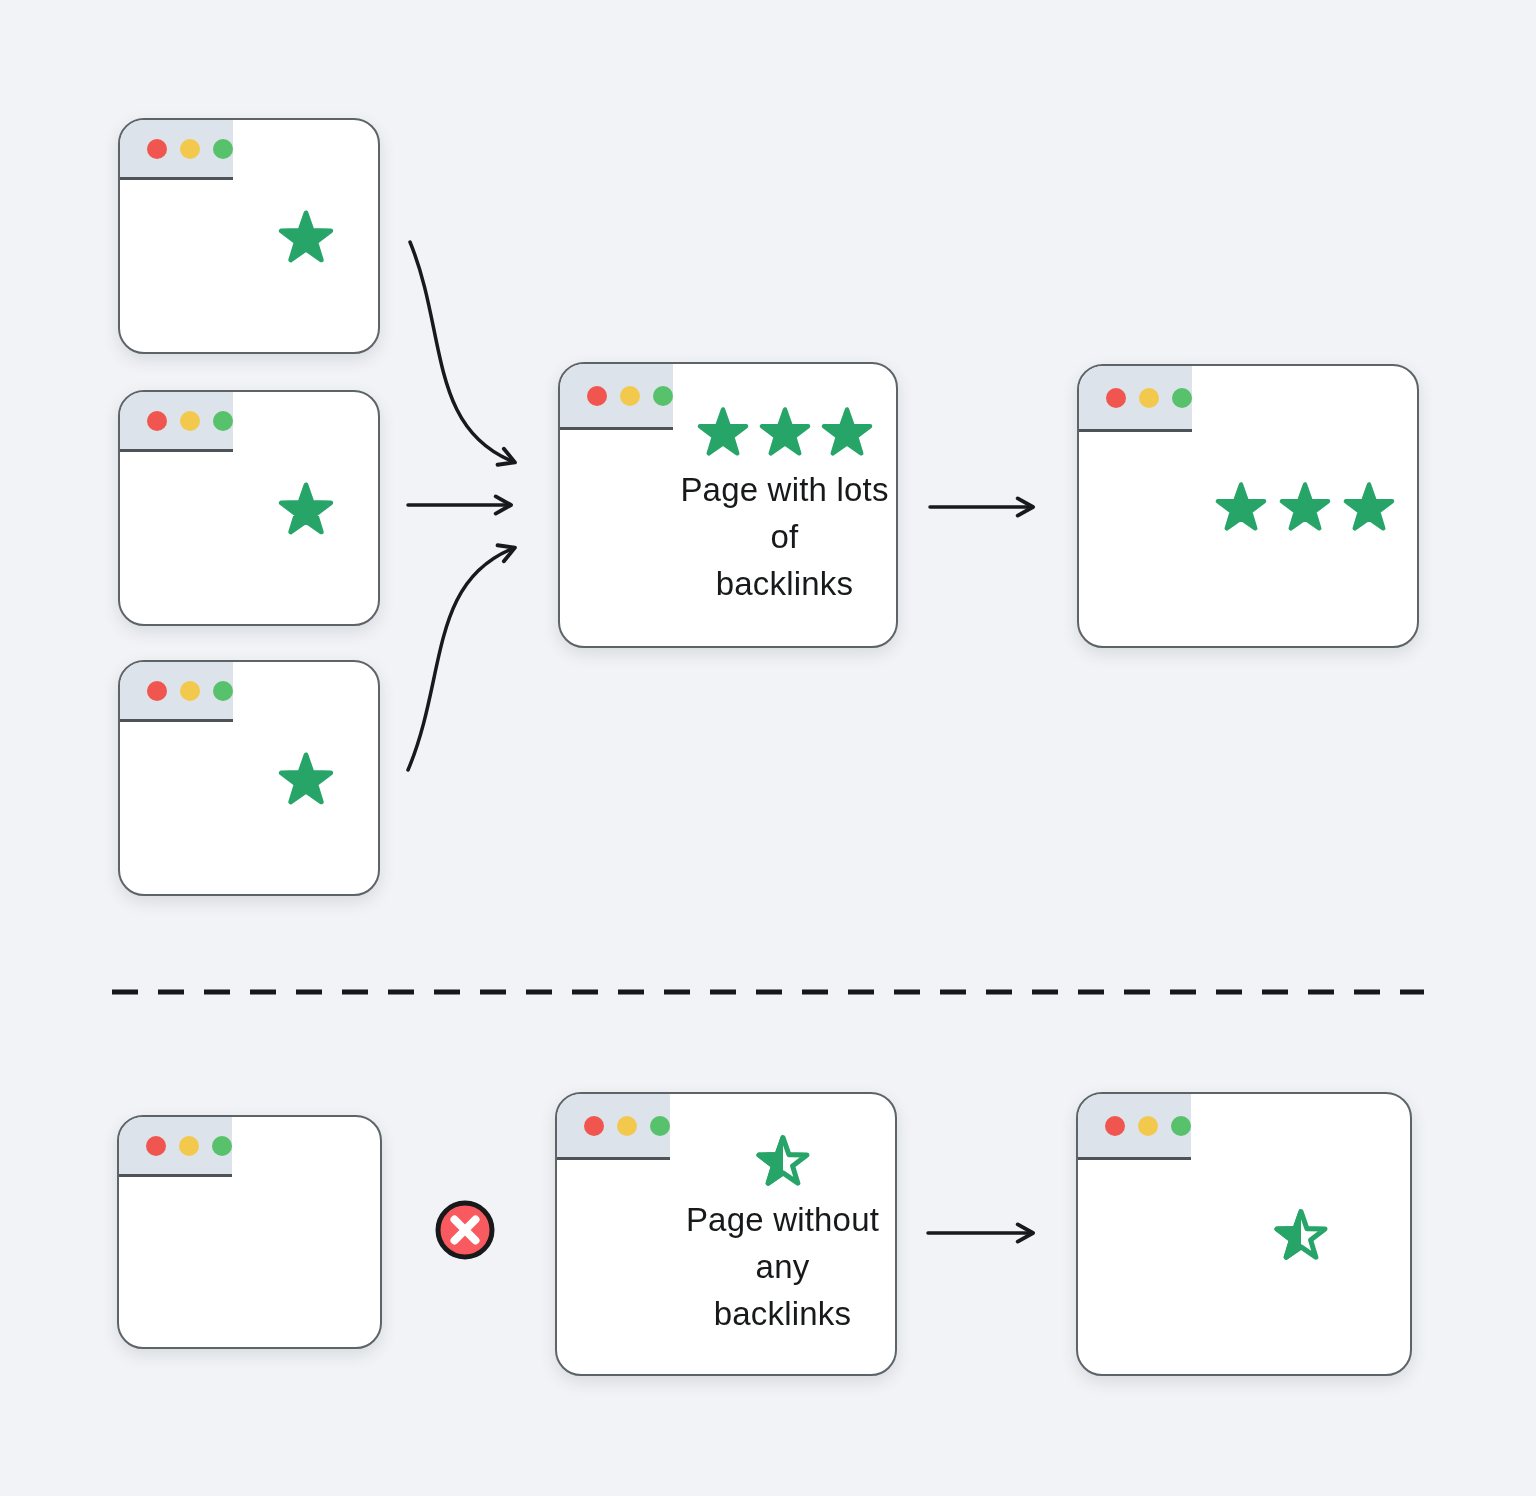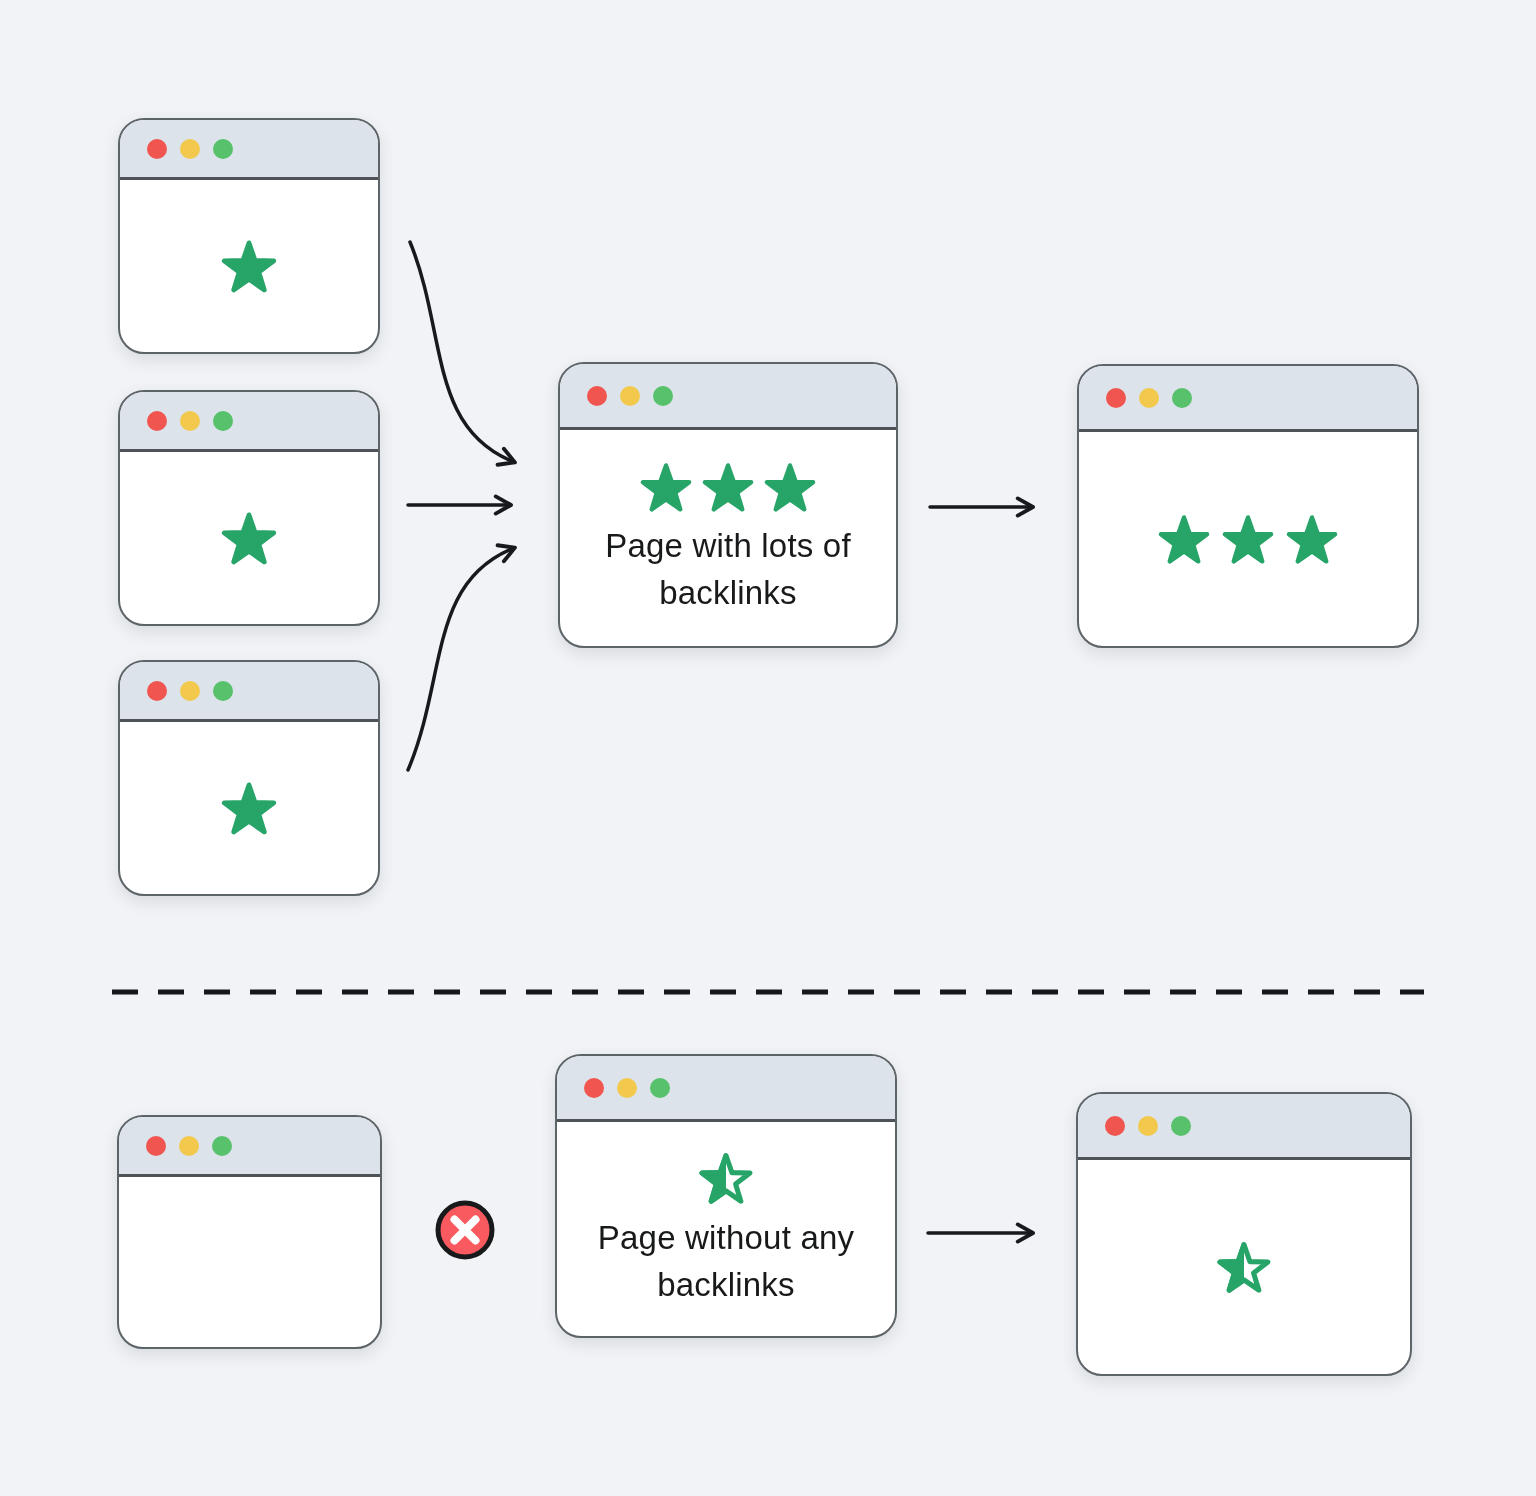--- a/index.html
+++ b/index.html
@@ -15,21 +15,21 @@
     background: #f1f3f6;
     overflow: hidden;
   }
   .window {
     position: absolute;
     background: #ffffff;
     border: 2.5px solid #5d6468;
     border-radius: 26px;
     box-shadow: 0 6px 16px rgba(55, 65, 75, 0.13);
     display: flex;
-    flex-direction: column;
+    flex-direction: row;
     overflow: hidden;
     box-sizing: border-box;
   }
   .titlebar {
     flex: 0 0 auto;
     background: #dce3ea;
     border-bottom: 3px solid #4d5357;
     display: flex;
     align-items: center;
     padding-left: 27px;
@@ -84,21 +84,21 @@
     width: 64px;
     height: 64px;
   }
   
   .wA1  { left: 118px;  top: 118px;  width: 262px; height: 236px; }
   .wA2  { left: 118px;  top: 390px;  width: 262px; height: 236px; }
   .wA3  { left: 118px;  top: 660px;  width: 262px; height: 236px; }
   .hubA { left: 558px;  top: 362px;  width: 340px; height: 286px; }
   .resA { left: 1077px; top: 364px;  width: 342px; height: 284px; }
   .wB1  { left: 117px;  top: 1115px; width: 265px; height: 234px; }
-  .hubB { left: 555px;  top: 1054px; width: 342px; height: 284px; }
+  .hubB { left: 555px;  top: 1092px; width: 342px; height: 284px; }
   .resB { left: 1076px; top: 1092px; width: 336px; height: 284px; }
 </style>
 </head>
 <body>
 
 <svg width="0" height="0" style="position:absolute" aria-hidden="true">
   <defs>
     <clipPath id="half-star-clip">
         <rect x="0" y="0" width="50" height="100"></rect>
       </clipPath>

